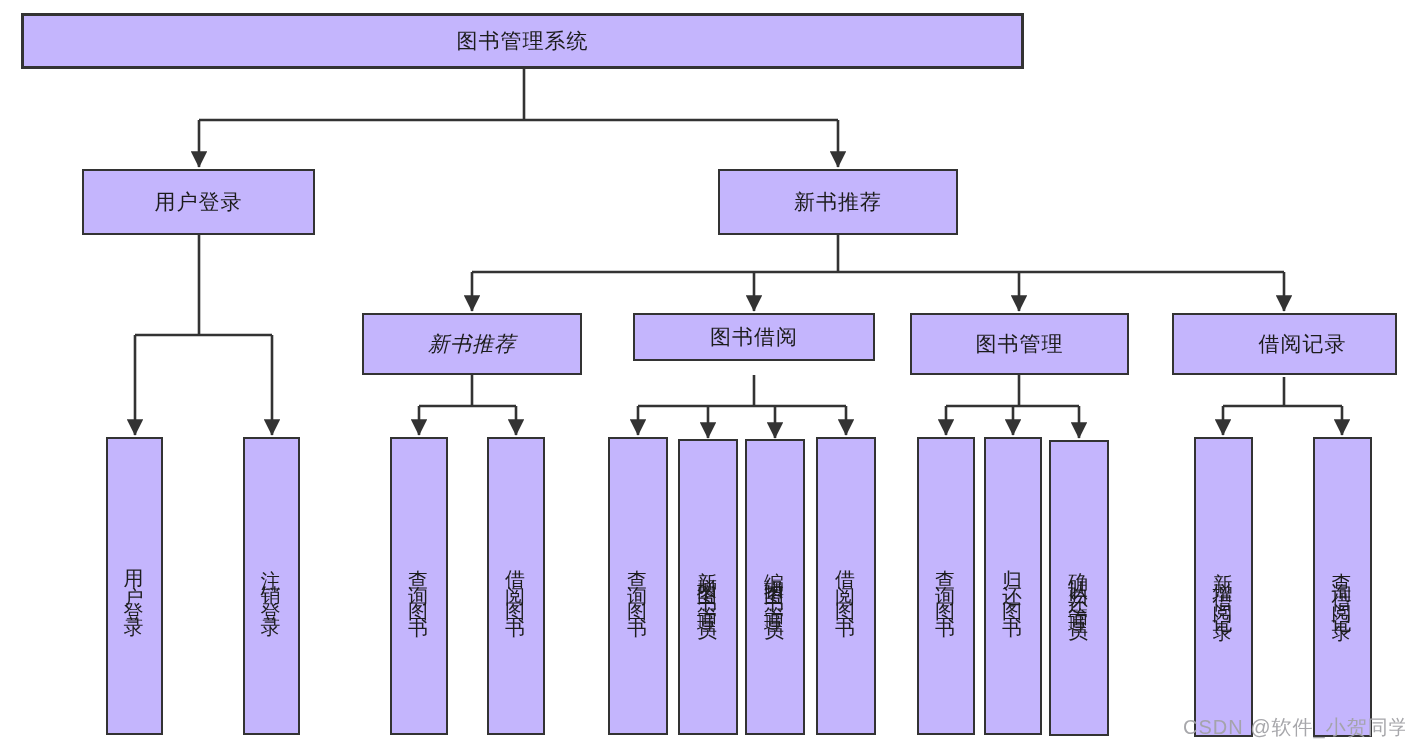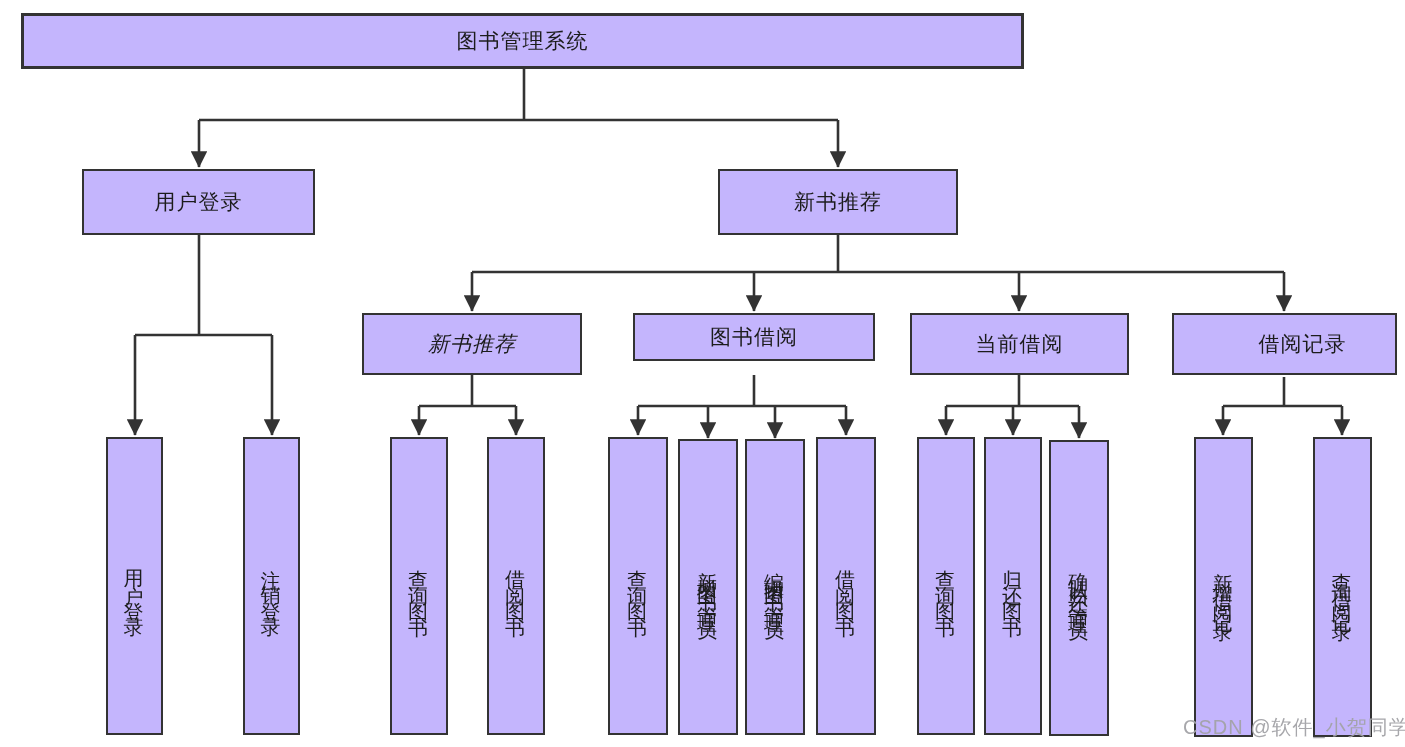--- a/index.html
+++ b/index.html
@@ -80,21 +80,21 @@
     </g>
   </svg>
 
   <div class="box root" style="left:21px;top:13px;width:1003px;height:56px;">图书管理系统</div>
 
   <div class="box" style="left:82px;top:169px;width:233px;height:66px;">用户登录</div>
   <div class="box" style="left:718px;top:169px;width:240px;height:66px;">新书推荐</div>
 
   <div class="box" style="left:362px;top:313px;width:220px;height:62px;font-style:italic;">新书推荐</div>
   <div class="box" style="left:633px;top:313px;width:242px;height:48px;">图书借阅</div>
-  <div class="box" style="left:910px;top:313px;width:219px;height:62px;">当前借阅</div>
+  <div class="box" style="left:910px;top:313px;width:219px;height:62px;">图书管理</div>
   <div class="box" style="left:1172px;top:313px;width:225px;height:62px;padding-left:36px;">借阅记录</div>
 
   <div class="box v ls-lg" style="left:106px;top:437px;width:57px;height:298px;">用户登录</div>
   <div class="box v ls-lg" style="left:243px;top:437px;width:57px;height:298px;">注销登录</div>
 
   <div class="box v ls-lg" style="left:390px;top:437px;width:58px;height:298px;">查询图书</div>
   <div class="box v ls-lg" style="left:487px;top:437px;width:58px;height:298px;">借阅图书</div>
 
   <div class="box v ls-lg" style="left:608px;top:437px;width:60px;height:298px;">查询图书</div>
   <div class="box v ls-sm" style="left:678px;top:439px;width:60px;height:296px;">新增图书（管理员）</div>

